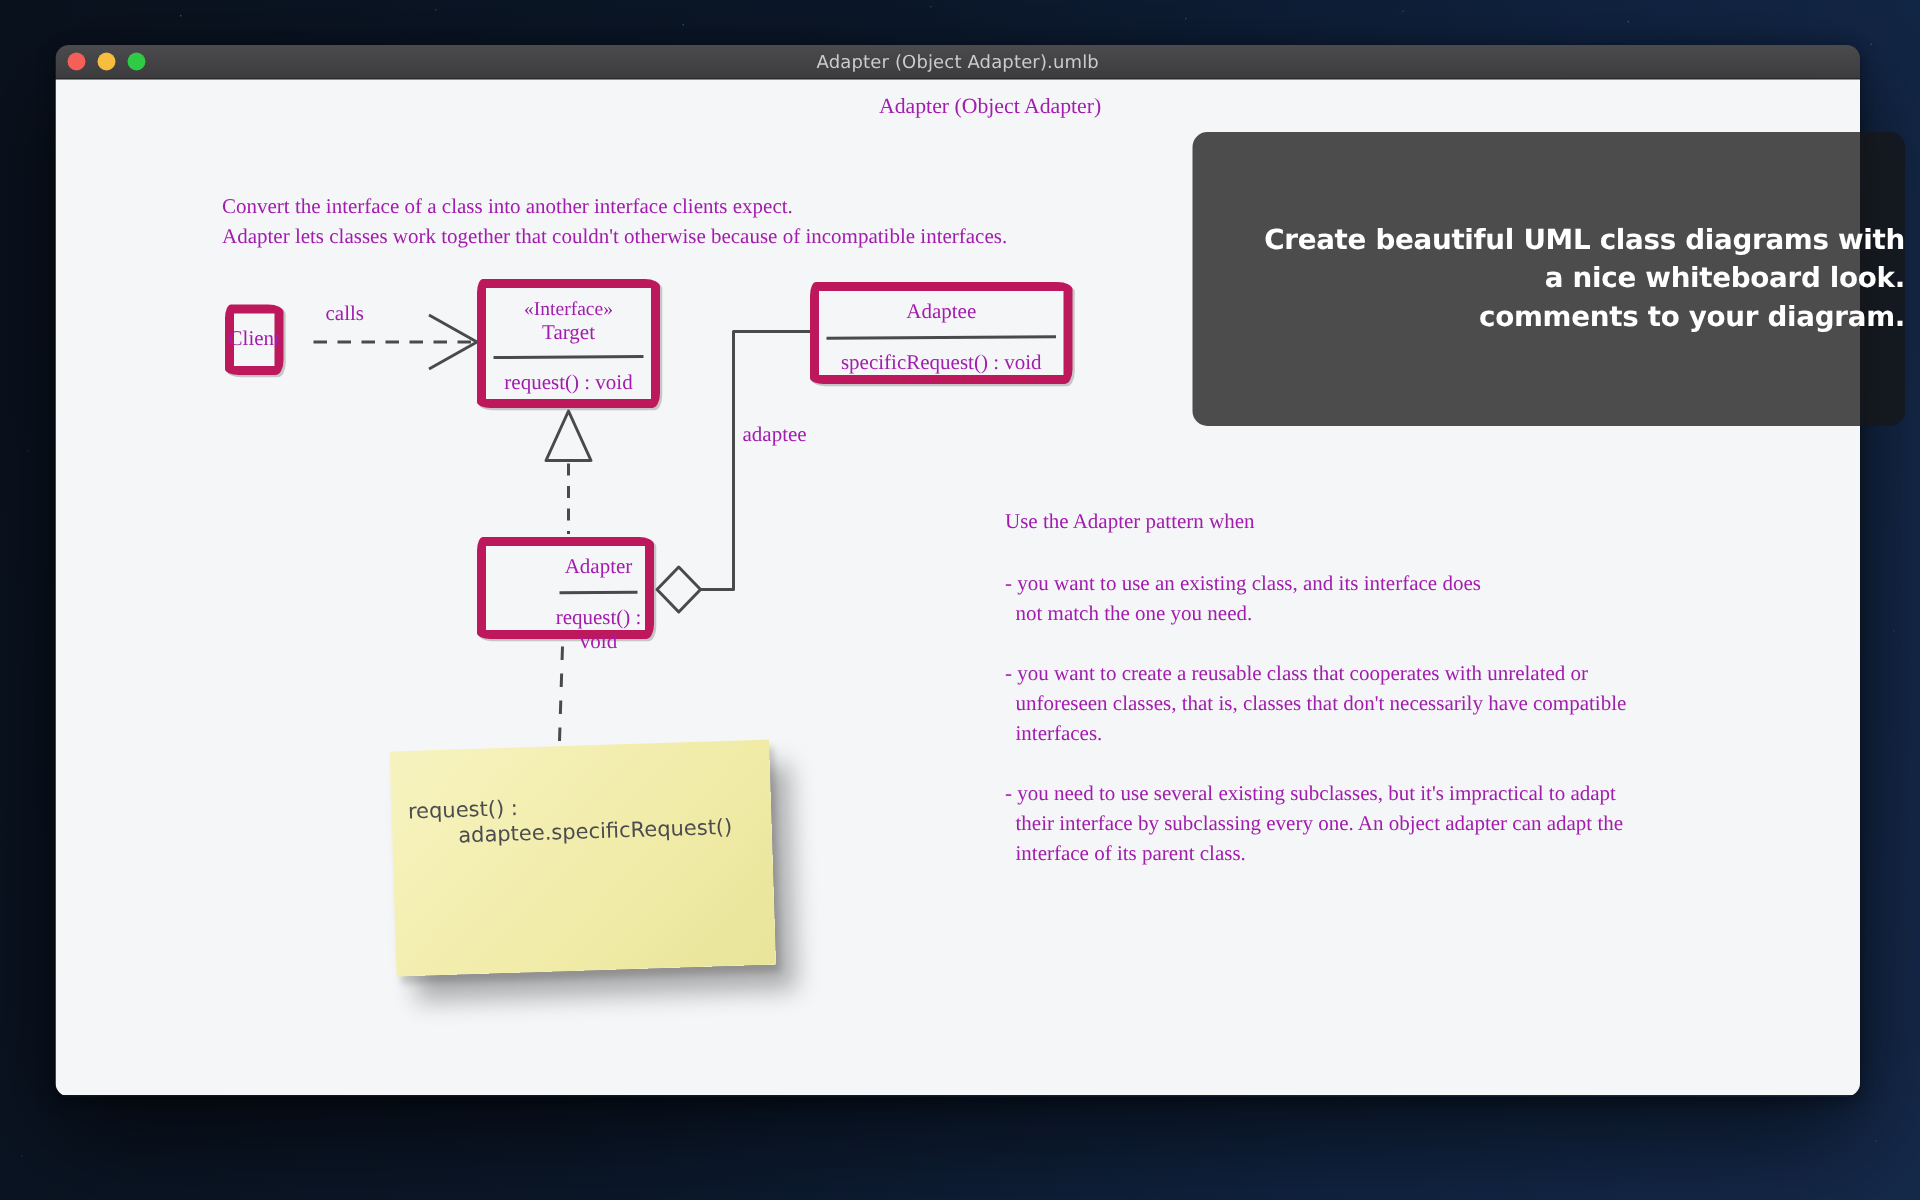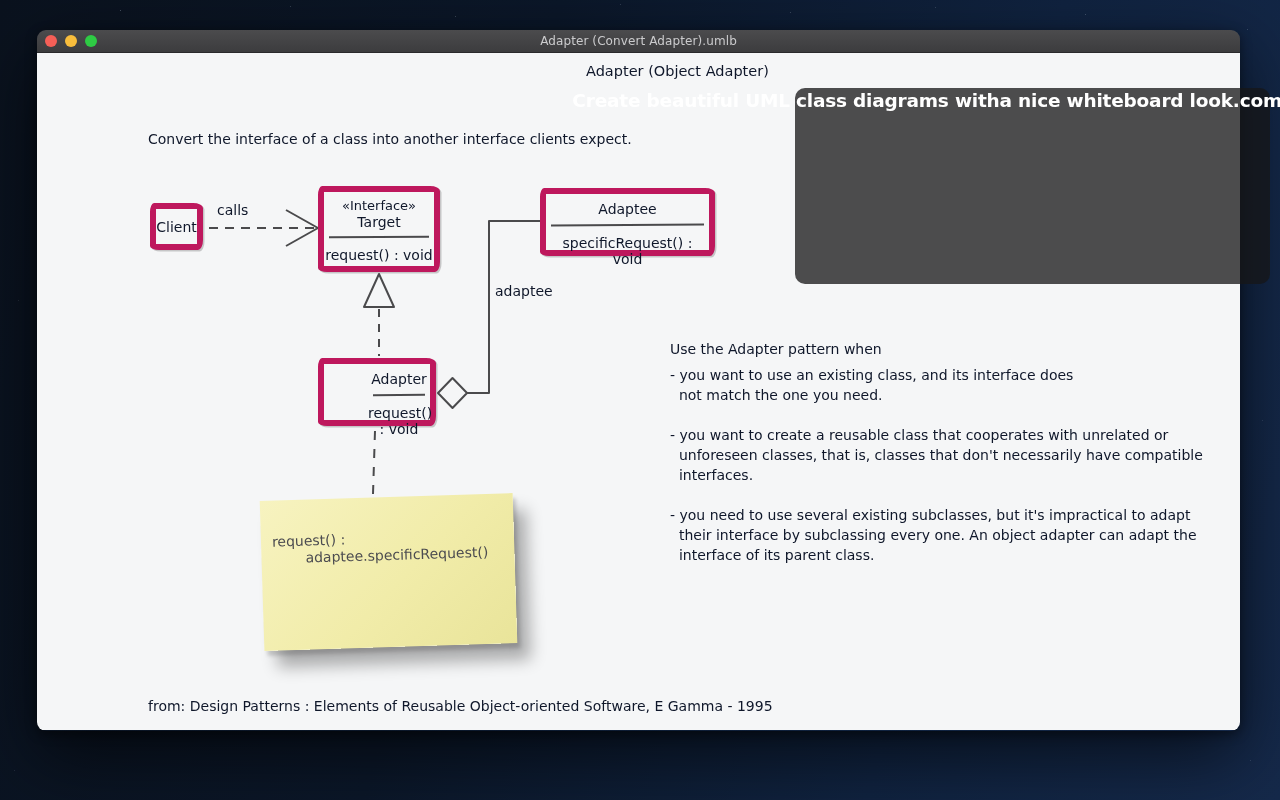--- a/index.html
+++ b/index.html
@@ -41,39 +41,39 @@
   .light.red    { background: #f55f57; }
   .light.yellow { background: #f8bd3c; }
   .light.green  { background: #2ecb44; }
 
   .canvas {
     position: relative; width: 100%; height: 677px;
     background: #f5f6f7; color: #4b4b4d;
   }
 
   
-  .hand { font-size: 14px; color: #0f172a; }
+  .hand { font-size: 14px; color: #a21caf; font-family: Liberation Serif, serif; }
   .board-title { position: absolute; left: 549px; top: 10px; font-size: 14.5px; }
   .intro { position: absolute; left: 111px; top: 52px; line-height: 20px; white-space: nowrap; margin-top: 24px; }
   .citation { position: absolute; left: 111px; top: 645px; white-space: nowrap; }
 
   .usage { position: absolute; left: 633px; top: 286px; line-height: 20px; }
-  .usage-heading { margin-bottom: 6px; }
+  .usage-heading { margin-bottom: 21px; }
   .usage-bullet { white-space: pre; margin-bottom: 20px; }
 
   
   .uml-box {
     position: absolute; background: #f5f6f7;
     border: 6px solid #be185d;
     border-radius: 4px 10px 5px 9px / 9px 5px 10px 4px;
     box-shadow: 1.5px 1.5px 0 rgba(74,74,76,.28);
     text-align: center;
   }
   .uml-sep { border-top: 2px solid #4a4a4c; margin: 0 5px; transform: rotate(-.4deg); }
-  .client-box  { left: 113px; top: 150px; width: 53px;  height: 47px;
+  .client-box  { left: 113px; top: 150px; width: 39px;  height: 47px;
                  display: flex; align-items: center; justify-content: center; }
   .target-box  { left: 281px; top: 133px; width: 122px; height: 86px; }
   .adaptee-box { left: 503px; top: 135px; width: 175px; height: 68px; }
   .adapter-box { left: 281px; top: 305px; width: 118px; height: 68px; padding-left: 44px; }
   .stereotype { font-size: 13px; margin-top: 6px; }
   .target-box .uml-name { margin: 1px 13px 6px; }
   .adaptee-box .uml-name, .adapter-box .uml-name { margin: 7px 0 7px; }
   .uml-method { margin-top: 9px; font-size: 14px; }
 
   .edge-label { position: absolute; font-size: 14px; text-align: center; }
@@ -91,49 +91,50 @@
     padding: 33px 12px 0 11px;
     font-size: 14px; color: #4c4c50; line-height: 16px;
   }
   .sticky-line2 { margin-left: 33px; margin-top: 1px; }
 
   
   .overlay-note {
     position: absolute; left: 795px; top: 88px; width: 475px; height: 196px;
     background: rgba(22,22,24,.76);
     border-radius: 10px;
-    display: flex; flex-direction: row; justify-content: center;
-    padding-left: 31px; z-index: 10;
+    display: flex; flex-direction: column; justify-content: center;
+    padding-left: 31px; z-index: 10; text-align: right;
   }
   .overlay-line {
     color: #ffffff; font-weight: bold; font-size: 18.5px; line-height: 25.5px;
     white-space: nowrap; letter-spacing: -.2px;
   }
 </style>
 </head>
 <body>
 
 <div class="stars"></div>
 
 <div class="window">
   <div class="titlebar">
     <div class="traffic">
       <div class="light red"></div>
       <div class="light yellow"></div>
       <div class="light green"></div>
     </div>
-    <div class="titlebar-title">Adapter (Convert Adapter).umlb</div>
+    <div class="titlebar-title">Adapter (Object Adapter).umlb</div>
   </div>
 
   <div class="canvas">
 
     <div class="hand board-title">Adapter (Object Adapter)</div>
 
     <div class="hand intro">
       <div>Convert the interface of a class into another interface clients expect.</div>
+      <div>Adapter lets classes work together that couldn't otherwise because of incompatible interfaces.</div>
     </div>
 
     <svg class="connector-layer" width="1203" height="677" viewBox="0 0 1203 677">
 
       <path d="M 172 175 L 278 175" stroke="#4a4a4c" stroke-width="2" fill="none" stroke-dasharray="9 7"></path>
       <path d="M 249 157 L 281 175 L 249 193" stroke="#4a4a4c" stroke-width="2" fill="none" stroke-linejoin="round"></path>
 
       <path d="M 342 221 L 357 254 L 327 254 Z" fill="#f5f6f7" stroke="#4a4a4c" stroke-width="2" stroke-linejoin="round"></path>
       <path d="M 342 256 L 342 303" stroke="#4a4a4c" stroke-width="2" fill="none" stroke-dasharray="8 7"></path>
 
@@ -179,21 +180,20 @@
       <div class="usage-bullet">- you want to use an existing class, and its interface does
   not match the one you need.</div>
       <div class="usage-bullet">- you want to create a reusable class that cooperates with unrelated or
   unforeseen classes, that is, classes that don't necessarily have compatible
   interfaces.</div>
       <div class="usage-bullet">- you need to use several existing subclasses, but it's impractical to adapt
   their interface by subclassing every one. An object adapter can adapt the
   interface of its parent class.</div>
     </div>
 
-    <div class="hand citation">from: Design Patterns : Elements of Reusable Object-oriented Software, E Gamma - 1995</div>
   </div>
 </div>
 
 <div class="overlay-note">
   <div class="overlay-line">Create beautiful UML class diagrams with</div>
   <div class="overlay-line">a nice whiteboard look.</div>
   <div class="overlay-line">comments to your diagram.</div>
 </div>
 
 </body></html>

